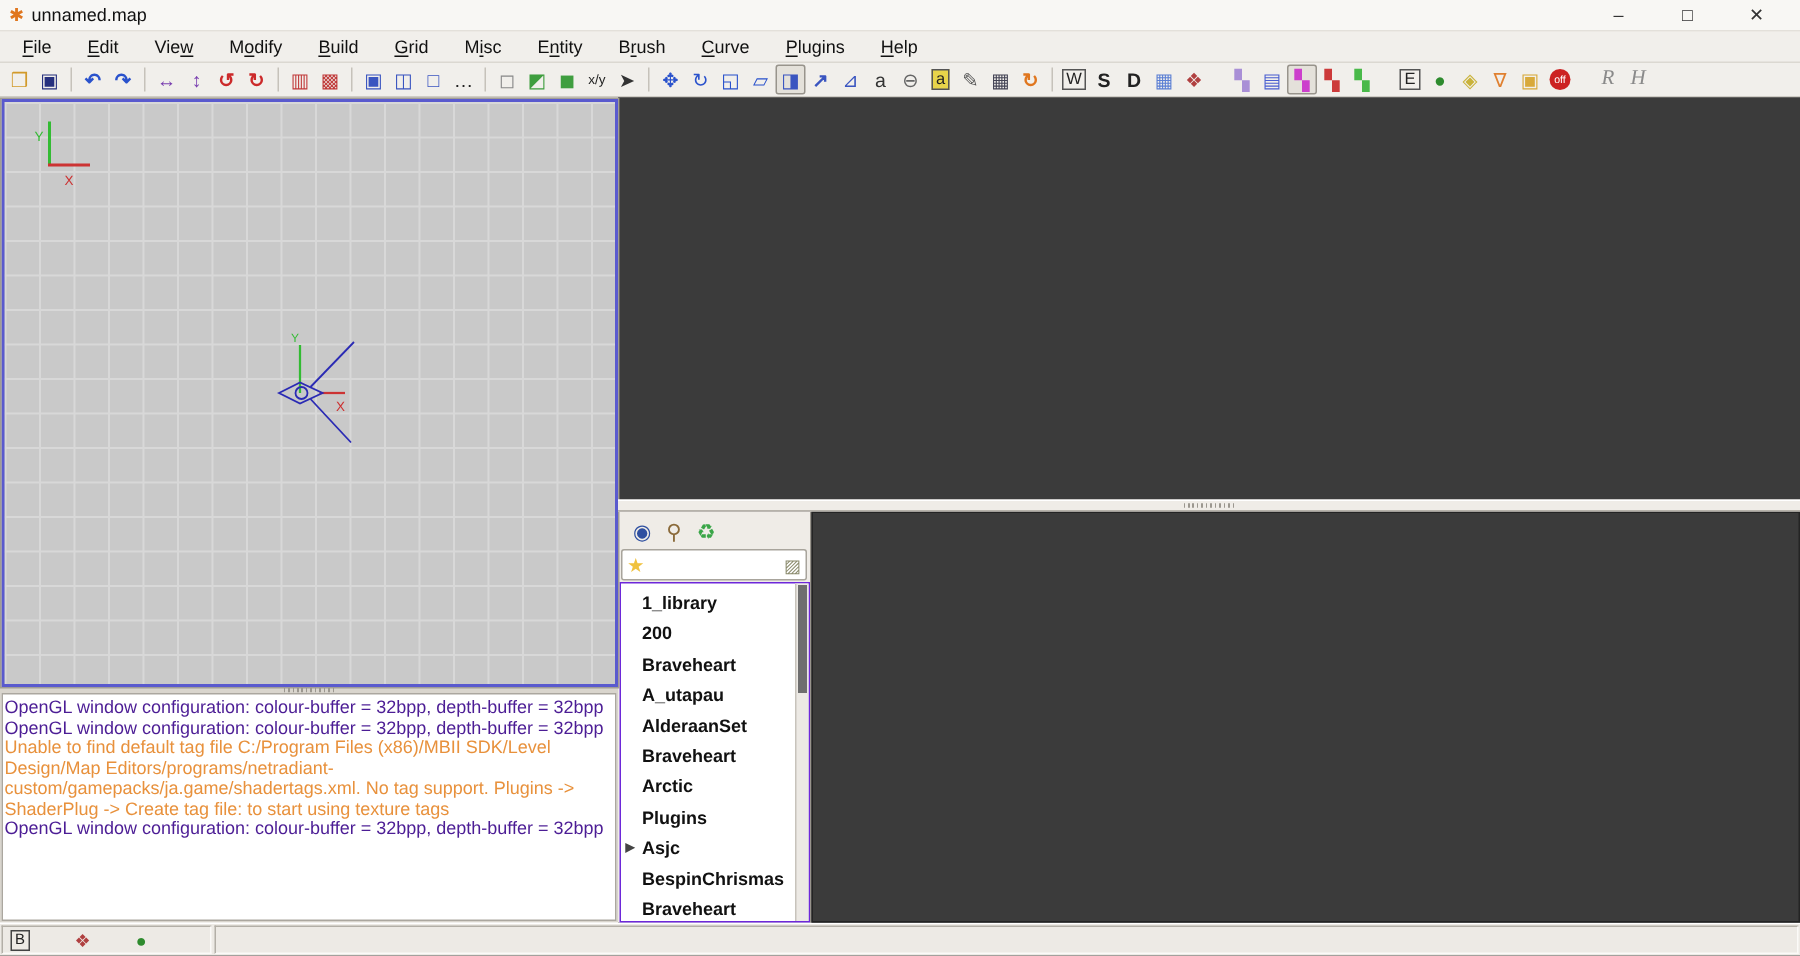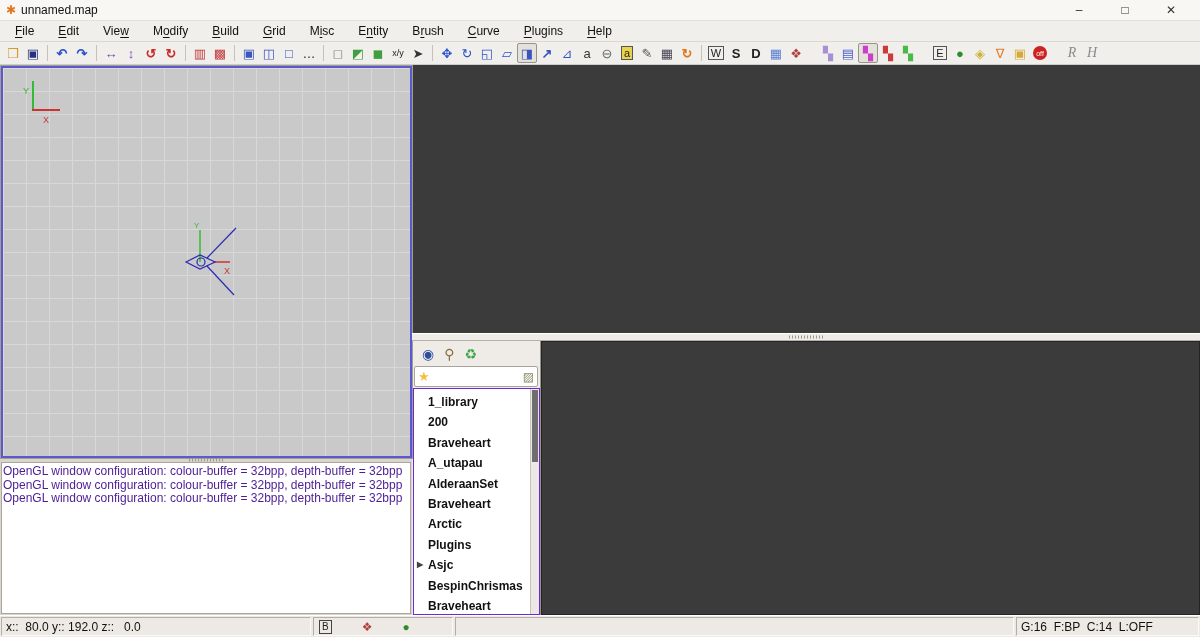--- a/index.html
+++ b/index.html
@@ -306,20 +306,21 @@
         </g>
       </svg>
     </div>
     <div class="hsplit">
         <div class="grip"></div>
       </div>
 
     <div class="console">
         <div class="console-line">OpenGL window configuration: colour-buffer = 32bpp, depth-buffer = 32bpp</div>
         <div class="console-line">OpenGL window configuration: colour-buffer = 32bpp, depth-buffer = 32bpp</div>
+        <div class="console-line warn">Unable to find default tag file C:/Program Files (x86)/MBII SDK/Level Design/Map Editors/programs/netradiant-custom/gamepacks/ja.game/shadertags.xml. No tag support. Plugins -&gt; ShaderPlug -&gt; Create tag file: to start using texture tags</div>
         <div class="console-line">OpenGL window configuration: colour-buffer = 32bpp, depth-buffer = 32bpp</div>
       </div>
   </div>
 
   <div class="right-col">
     <div class="camera-view"></div>
     <div class="rsplit">
         <div class="grip"></div>
       </div>
     <div class="bottom-row">
@@ -354,17 +355,15 @@
           </div>
         </div>
       </div>
 
       <div class="tex-area"></div>
     </div>
   </div>
 </div>
 
 <div class="statusbar">
-  <div class="seg seg-coords">x::  80.0 y:: 192.0 z::   0.0</div>
   <div class="seg seg-icons"><span class="st-icon framed" style="color: rgb(34, 34, 34);">B</span><span class="st-icon" style="color: rgb(176, 64, 64);">❖</span><span class="st-icon" style="color: rgb(46, 139, 46);">●</span></div>
   <div class="seg seg-empty"></div>
-  <div class="seg seg-info">G:16  F:BP  C:14  L:OFF</div>
 </div>
 
 </body></html>

